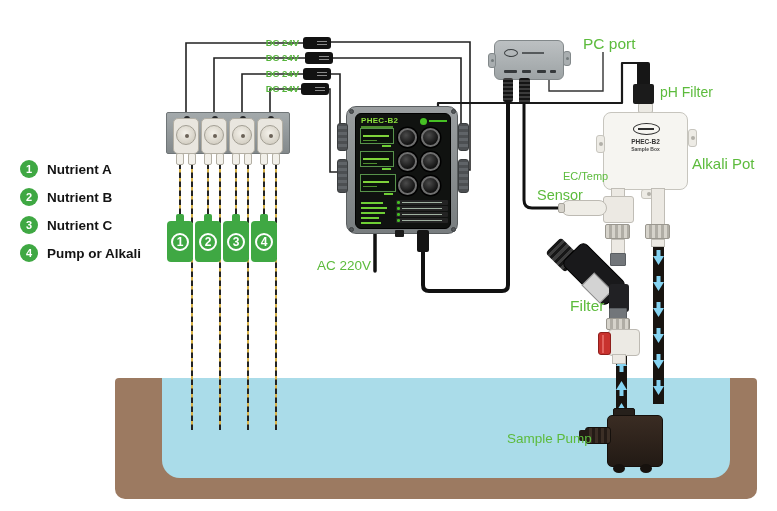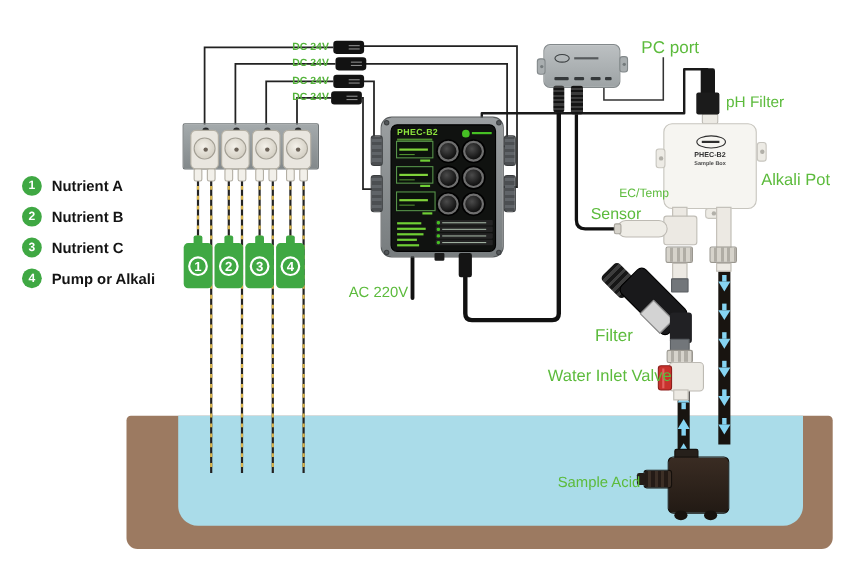--- a/index.html
+++ b/index.html
@@ -384,36 +384,35 @@
         <polygon points="616,412 627,412 621.5,403"></polygon>
     </g>
   </svg>
 
   <div class="abs f-cap" style="z-index:5"></div>
   <div class="abs f-body" style="z-index:5"></div>
   <div class="abs f-label" style="z-index:5"></div>
   <div class="abs f-tee" style="z-index:5"></div>
   <div class="abs gconn" style="left:609px;top:308px;width:18px;height:11px;z-index:5"></div>
   <div class="abs nut" style="left:606px;top:318px;width:24px;height:12px;z-index:5"></div>
-  <div class="glabel" style="left:541px;top:297px;font-size:15.5px;z-index:6">Filter</div>
+  <div class="glabel" style="left:570px;top:297px;font-size:15.5px;z-index:6">Filter</div>
 
   <div class="abs valve-body" style="z-index:5"></div>
   <div class="abs valve-handle" style="z-index:5">
       <i></i>
     </div>
   <div class="abs pipe" style="left:612px;top:354px;width:14px;height:10px;z-index:5"></div>
-  <div class="glabel" style="left:498px;top:333px;font-size:15px;z-index:6">Water Inlet Valve</div>
 
   <div class="abs spump-top" style="z-index:5"></div>
   <div class="abs spump-body" style="z-index:5"></div>
   <div class="abs spump-out" style="z-index:5"></div>
   <div class="abs spump-tip" style="z-index:5"></div>
   <span class="spump-foot" style="left:613px;z-index:5"></span>
   <span class="spump-foot" style="left:640px;z-index:5"></span>
-  <div class="glabel" style="left:507px;top:431px;font-size:13.5px;z-index:6">Sample Acid</div>
+  <div class="glabel" style="left:507px;top:431px;font-size:13.5px;z-index:6">Sample Pump</div>
 
   <div class="glabel" style="left:563px;top:170px;font-size:11px;z-index:6">EC/Temp</div>
   <div class="glabel" style="left:537px;top:187px;font-size:14.5px;z-index:6">Sensor</div>
 
   <div class="tag" style="left:167px;z-index:3">
     <span class="tag-neck"></span>
     <span class="tag-circle">1</span>
   </div>
   <div class="tag" style="left:195px;z-index:3">
     <span class="tag-neck"></span>

